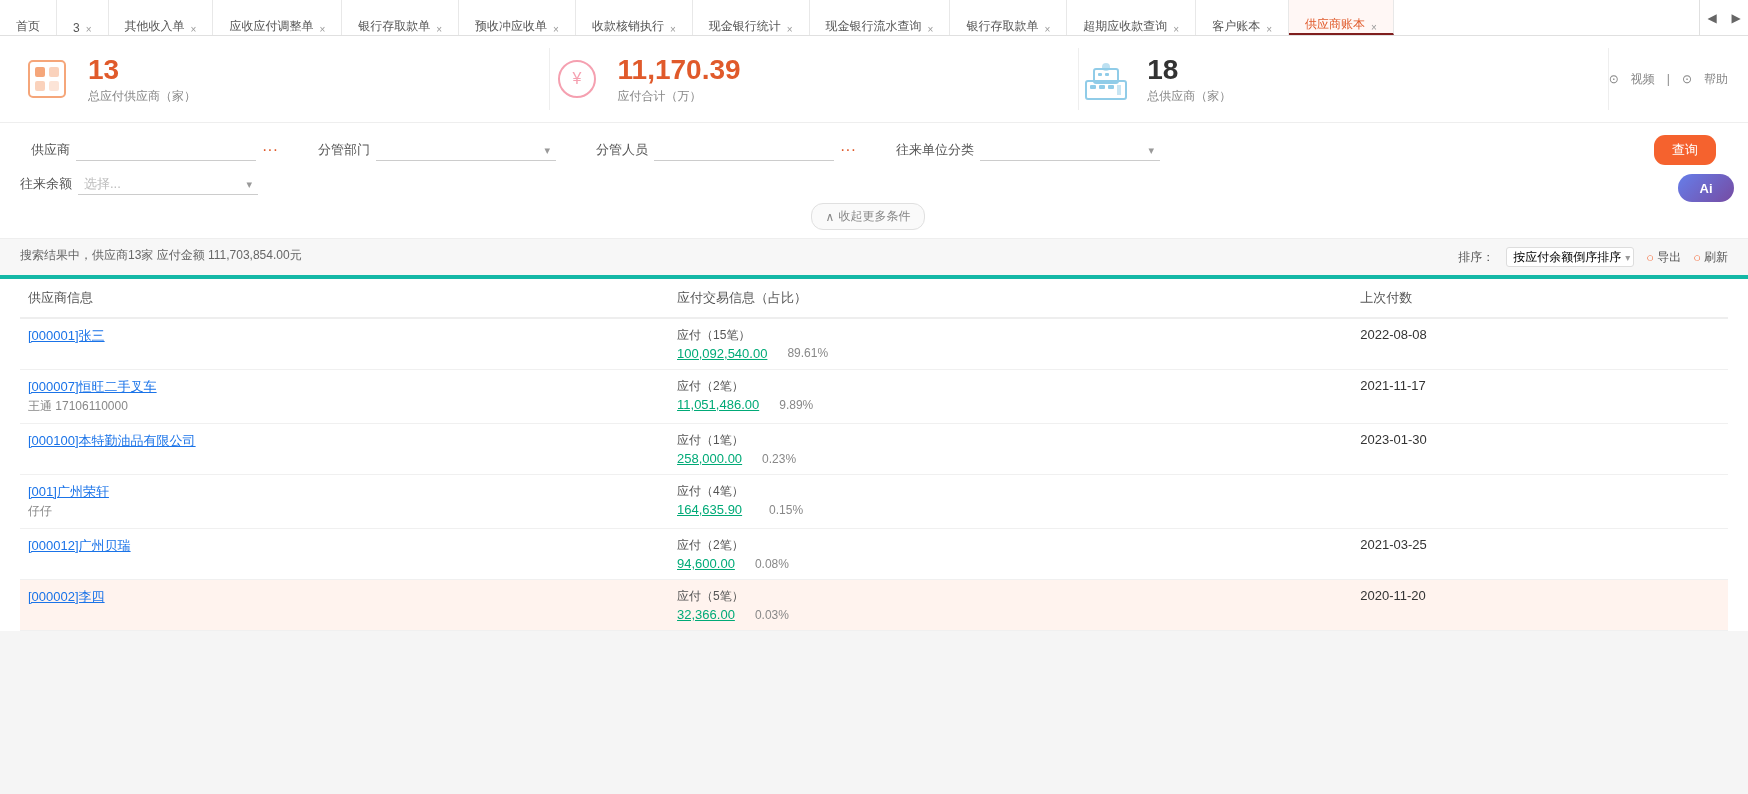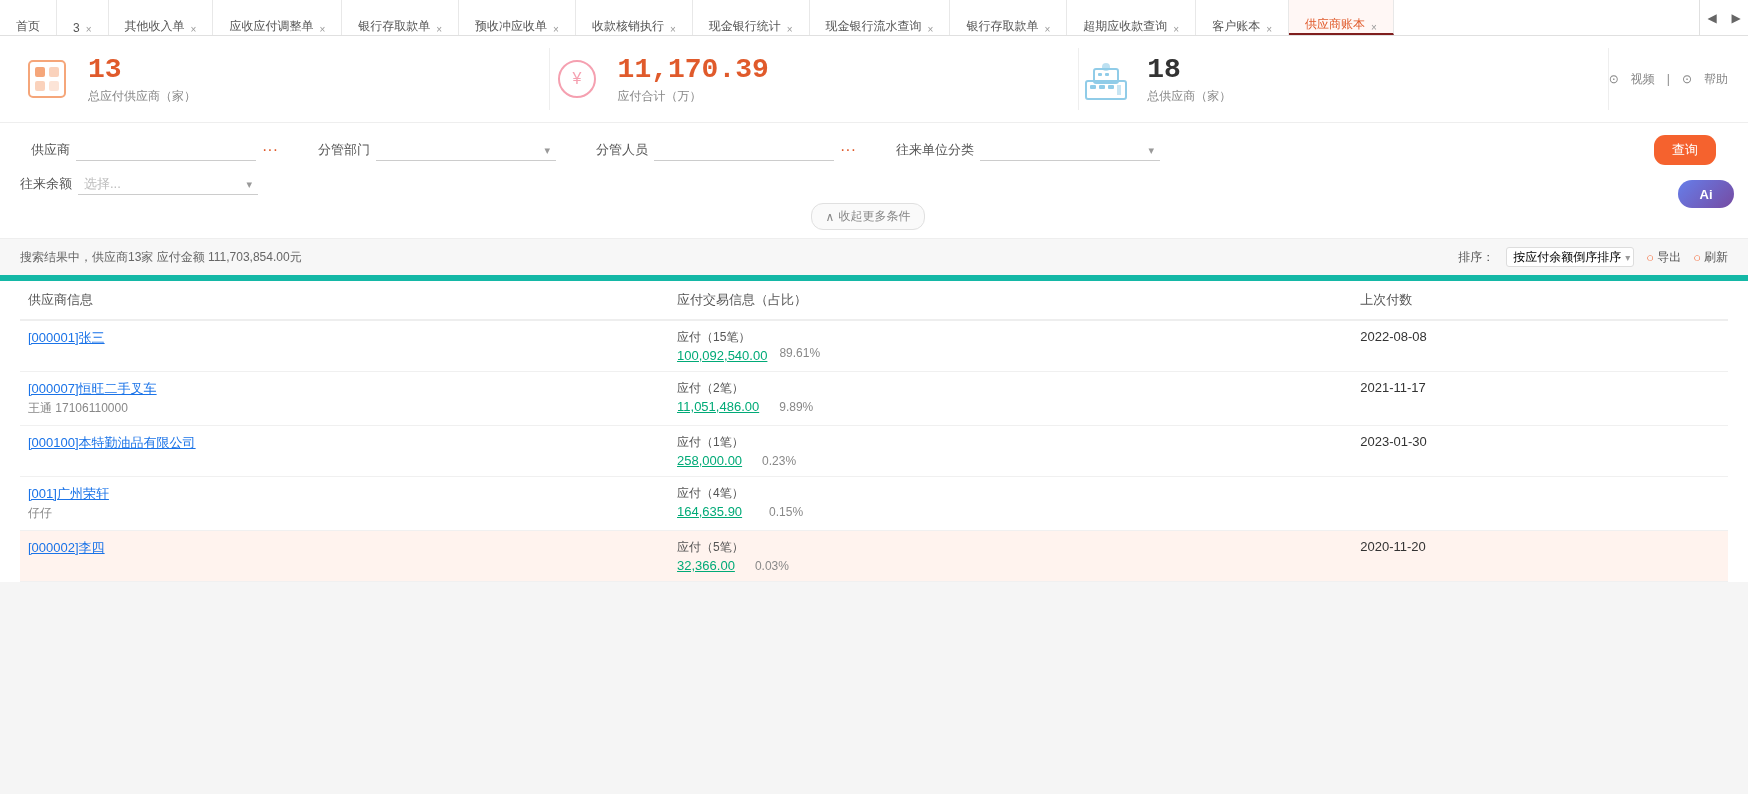--- a/index.html
+++ b/index.html
@@ -66,21 +66,21 @@
       width: 54px;
       height: 54px;
       display: flex;
       align-items: center;
       justify-content: center;
       font-size: 32px;
     }
     .summary-icon-orange { color: #f5a67a; }
     .summary-icon-pink { color: #f5a0b0; }
     .summary-icon-blue { color: #90cce8; }
-    .summary-text { display: flex; flex-direction: column; font-family: Liberation Mono, monospace; }
+    .summary-text { display: flex; flex-direction: column; }
     .summary-number {
       font-size: 28px;
       font-weight: bold;
       color: #e05a2b;
       line-height: 1.2;
     }
     .summary-number.dark { color: #333; }
     .summary-label { font-size: 12px; color: #888; margin-top: 2px; }
     .summary-help {
       margin-left: auto;
@@ -169,24 +169,23 @@
       padding: 4px 14px;
       border: 1px solid #e0e0e0;
       border-radius: 12px;
       background: #fafafa;
       width: fit-content;
     }
 
     
     .result-bar {
       display: flex;
-      align-items: center;
       padding: 8px 20px;
       background: #f7f7f7;
-      border-bottom: 6px solid #14b8a6;
+      border-bottom: 4px solid #14b8a6;
       font-size: 12px;
       color: #666;
     }
     .result-bar-right {
       margin-left: auto;
       display: flex;
       align-items: center;
       gap: 12px;
       font-size: 12px;
     }
@@ -258,21 +257,21 @@
     .payable-amount { color: #00aa77; font-size: 13px; text-decoration: underline; cursor: pointer; margin-top: 2px; }
     .payable-percent { color: #888; font-size: 12px; margin-left: 12px; }
     .col-supplier { width: 38%; }
     .col-payable { width: 40%; }
     .col-lastpay { width: 22%; }
 
     
     .ai-btn {
       position: fixed;
       right: 14px;
-      top: 180px;
+      top: 174px;
       width: 56px;
       height: 28px;
       background: linear-gradient(135deg, #667eea, #764ba2);
       border-radius: 14px;
       display: flex;
       align-items: center;
       justify-content: center;
       color: #fff;
       font-size: 13px;
       font-weight: bold;
@@ -479,21 +478,21 @@
         <th class="col-lastpay">
           <span>上次付数</span>
         </th>
       </tr>
     </thead>
     <tbody id="table-body">
     <tr>
           <td class="col-supplier"><span class="supplier-link">[000001]张三</span></td>
           <td class="col-payable">
             <div class="payable-label">应付（15笔）</div>
-            <div style="display: flex; align-items: flex-start; ">
+            <div style="display: flex; align-items: center; gap: 8px;">
               <span class="payable-amount">100,092,540.00</span>
               <span class="payable-percent">89.61%</span>
             </div>
           </td>
           <td class="col-lastpay">2022-08-08</td>
         </tr>
         <tr>
           <td class="col-supplier"><span class="supplier-link">[000007]恒旺二手叉车</span><div class="supplier-sub">王通  17106110000</div></td>
           <td class="col-payable">
             <div class="payable-label">应付（2笔）</div>
@@ -519,20 +518,31 @@
           <td class="col-supplier"><span class="supplier-link">[001]广州荣轩</span><div class="supplier-sub">仔仔</div></td>
           <td class="col-payable">
             <div class="payable-label">应付（4笔）</div>
             <div style="display: flex; align-items: flex-end; gap: 15px;">
               <span class="payable-amount">164,635.90</span>
               <span class="payable-percent">0.15%</span>
             </div>
           </td>
           <td class="col-lastpay"></td>
         </tr>
+        <tr>
+          <td class="col-supplier"><span class="supplier-link">[000012]广州贝瑞</span></td>
+          <td class="col-payable">
+            <div class="payable-label">应付（2笔）</div>
+            <div style="display: flex; align-items: baseline; gap: 8px;">
+              <span class="payable-amount">94,600.00</span>
+              <span class="payable-percent">0.08%</span>
+            </div>
+          </td>
+          <td class="col-lastpay">2021-03-25</td>
+        </tr>
         <tr class="highlighted">
           <td class="col-supplier"><span class="supplier-link">[000002]李四</span></td>
           <td class="col-payable">
             <div class="payable-label">应付（5笔）</div>
             <div style="display: flex; align-items: baseline; gap: 8px;">
               <span class="payable-amount">32,366.00</span>
               <span class="payable-percent">0.03%</span>
             </div>
           </td>
           <td class="col-lastpay">2020-11-20</td>

